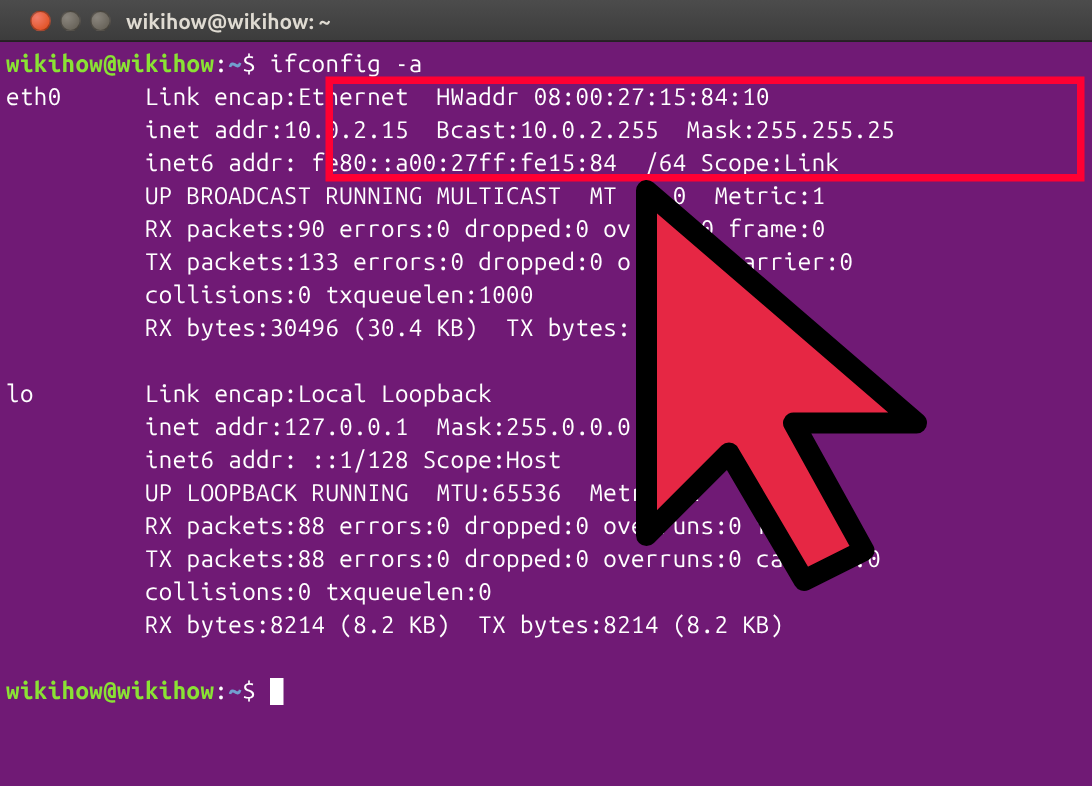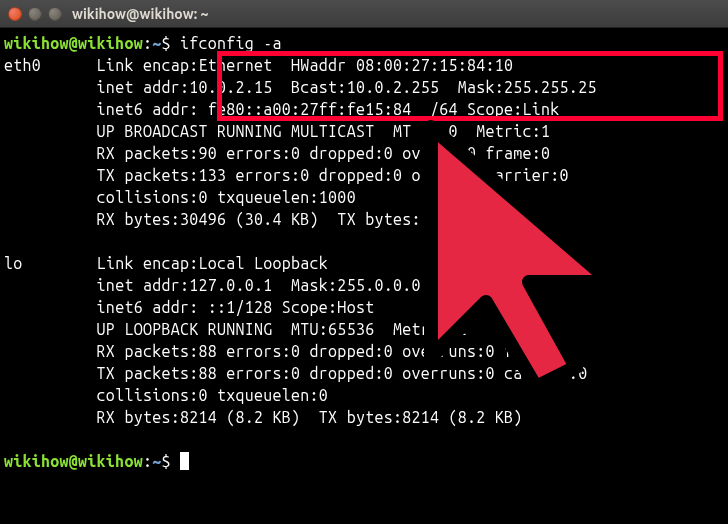--- a/index.html
+++ b/index.html
@@ -10,21 +10,21 @@
       font-family: 'Ubuntu Mono', 'DejaVu Sans Mono', monospace;
       font-size: 16px;
       overflow: hidden;
       position: relative;
     }
     .titlebar {
       background: linear-gradient(to bottom, #4c4c4c, #3c3c3c);
       height: 28px;
       display: flex;
       align-items: center;
-      padding: 0 8px;
+      padding: 0 20px;
       border-bottom: 1px solid #222;
     }
     .window-buttons {
       display: flex;
       gap: 6px;
       margin-right: 10px;
     }
     .window-btn {
       width: 14px;
       height: 14px;
@@ -34,21 +34,21 @@
     .btn-close { background: radial-gradient(circle at 30% 30%, #f27d6a, #dd4814); }
     .btn-min { background: radial-gradient(circle at 30% 30%, #8a857d, #5e594f); }
     .btn-max { background: radial-gradient(circle at 30% 30%, #8a857d, #5e594f); }
     .title {
       color: #dfdbd2;
       font-family: Ubuntu, sans-serif;
       font-size: 14px;
       font-weight: bold;
     }
     .terminal {
-      background: #000000;
+      background: #701a75;
       color: #ffffff;
       padding: 4px 4px;
       white-space: pre;
       line-height: 22px;
       letter-spacing: 0.3px;
       height: calc(100% - 28px);
     }
     .prompt-userhost { color: #8ae234; font-weight: bold; }
     .prompt-path { color: #729fcf; font-weight: bold; }
     .prompt-sym { color: #ffffff; }

